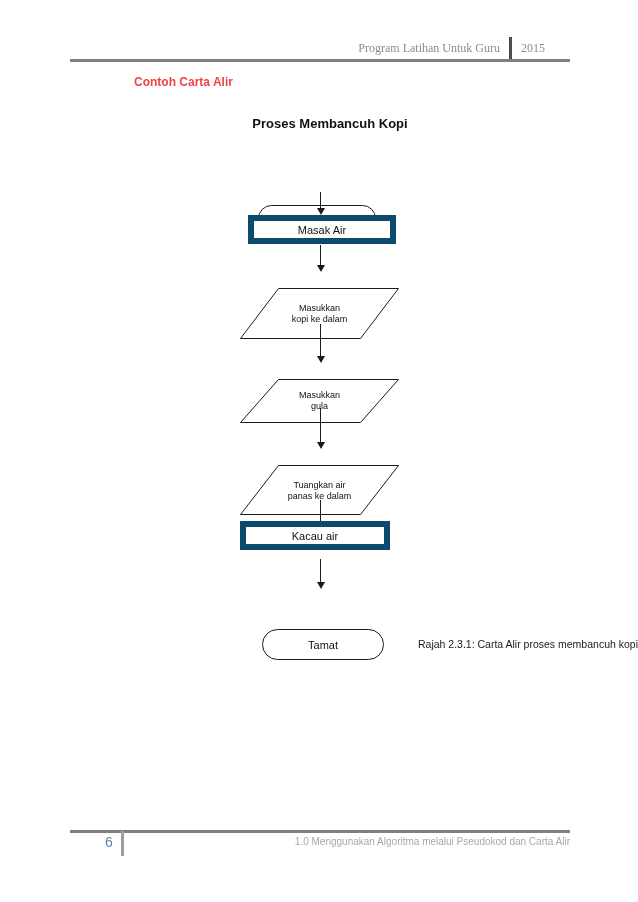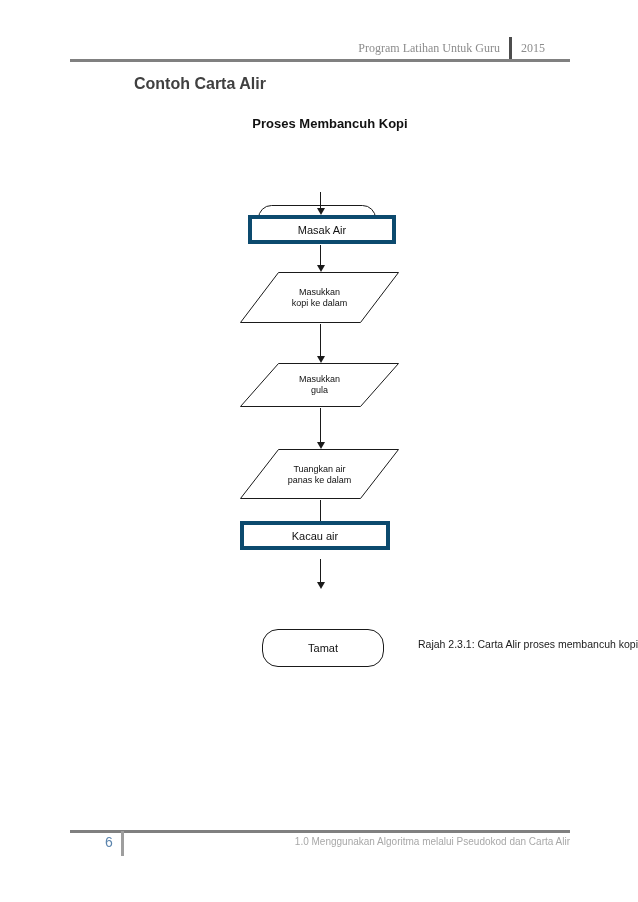--- a/index.html
+++ b/index.html
@@ -19,49 +19,49 @@
   }
   .header-divider { width:3px; height:23px; background:#4d4d4d; }
   .header-rule {
     position:absolute; left:70px; top:59px; width:500px; height:3px;
     background:#808080;
   }
 
   
   .section-heading {
     position:absolute; left:134px; top:75px;
-    font-size:16px; font-weight:bold; color:#404040;
+    font-size:12px; font-weight:bold; color:#ef4444;
   }
   .chart-title {
     position:absolute; left:0; top:116px; width:100%;
     padding-left:22px; text-align:center;
     font-size:13px; font-weight:bold; color:#111111;
   }
 
   
   .node {
     position:absolute; display:flex; align-items:center; justify-content:center;
     font-size:11px; color:#111111; text-align:center; background:#ffffff;
   }
   .terminator { border:1px solid #1a1a1a;margin-top:40px; }
-  .process    { border:4px solid #0c4a6e; }
-  .io { background:transparent; }
+  .process    { border:6px solid #0c4a6e; }
+  .io { background:transparent;margin-top:16px; }
   .io svg { position:absolute; left:0; top:0; }
   .io-label {
     position:relative; z-index:2; font-size:9px; line-height:11px;
     color:#111111; text-align:center;
   }
 
   .node-start { left:258px; top:165px; width:118px; height:27px; border-radius:14px; }
   .node-boil  { left:248px; top:215px; width:148px; height:29px; }
   .node-io1   { left:240px; top:272px; width:159px; height:51px; }
   .node-io2   { left:240px; top:363px; width:159px; height:44px; }
   .node-io3   { left:240px; top:449px; width:159px; height:52px; }
   .node-stir  { left:240px; top:521px; width:150px; height:29px; }
-  .node-end   { left:262px; top:589px; width:122px; height:38px; border-radius:16px; }
+  .node-end   { left:262px; top:589px; width:122px; height:31px; border-radius:16px; }
 
   .flow-arrow { position:absolute; left:320px; width:1px; background:#1a1a1a; }
   .flow-arrow::after {
     content:""; position:absolute; top:100%; left:-3.5px;
     border-left:4px solid transparent; border-right:4px solid transparent;
     border-top:7px solid #1a1a1a;
   }
   .arrow-1 { top:192px; height:16px; }
   .arrow-2 { top:245px; height:20px; }
   .arrow-3 { top:324px; height:32px; }

